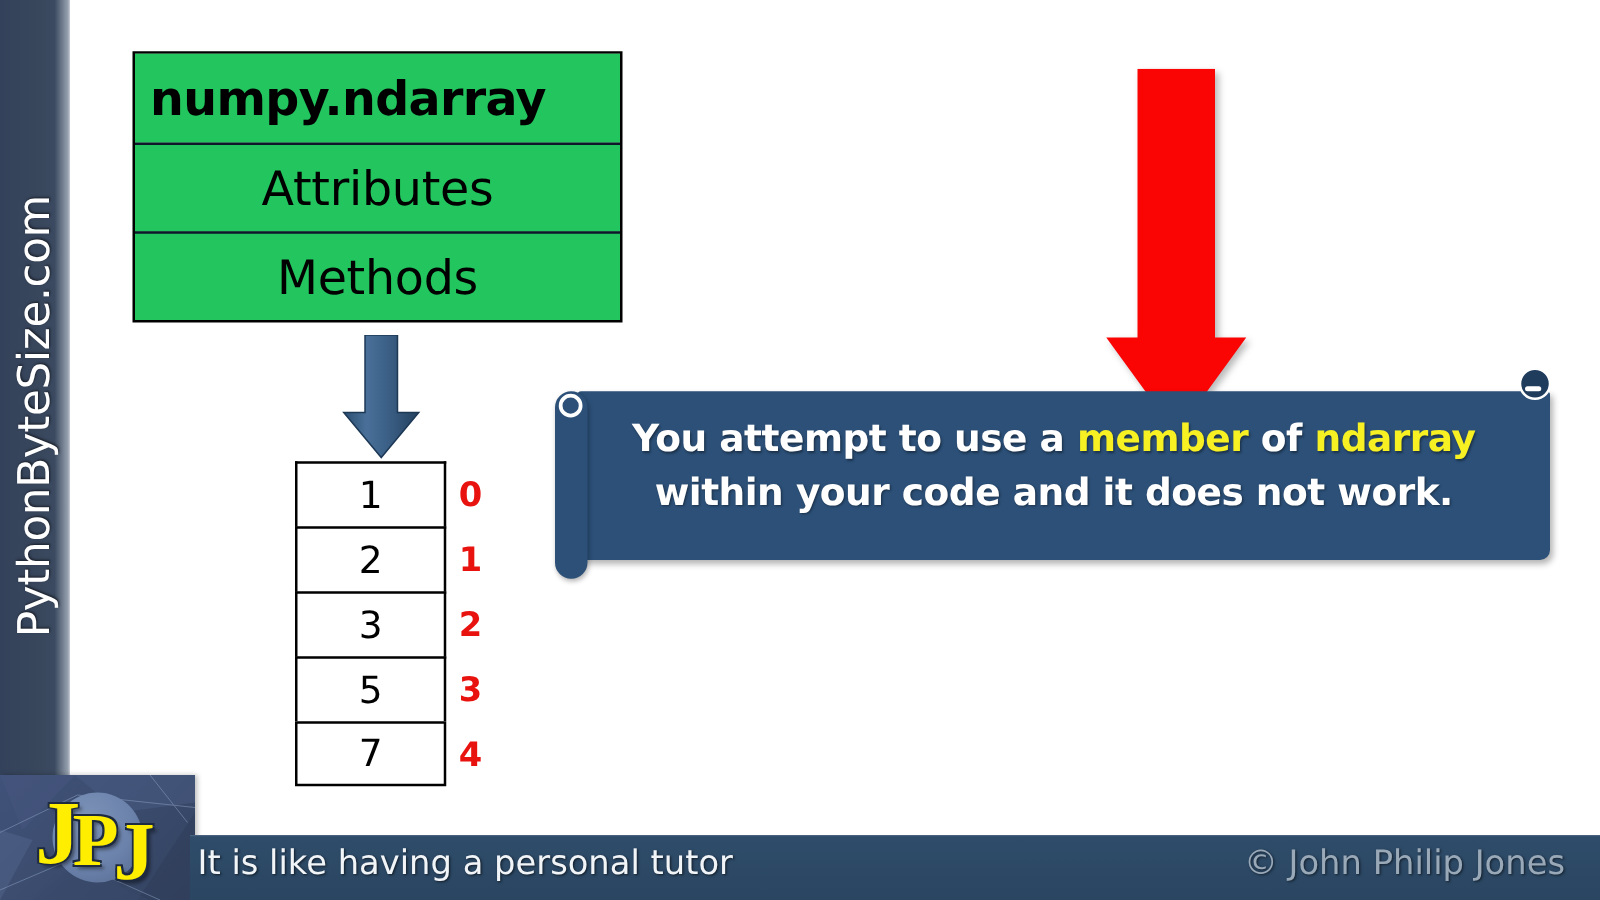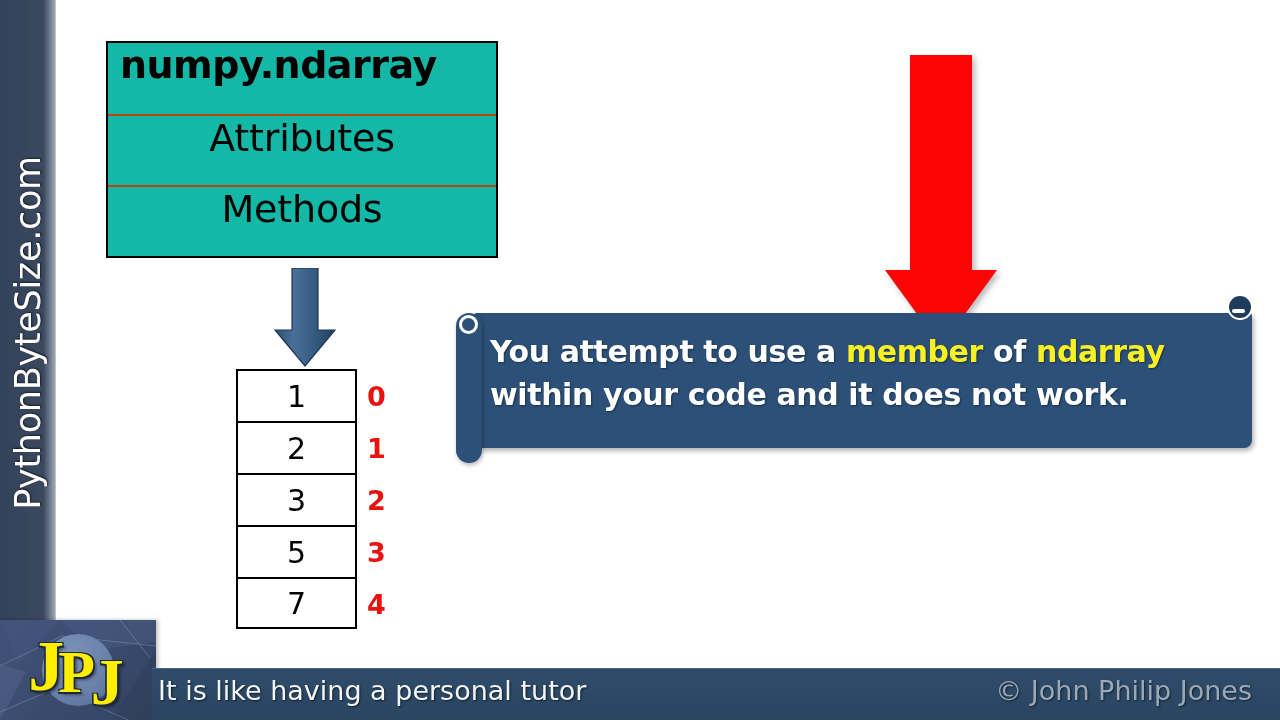--- a/index.html
+++ b/index.html
@@ -95,25 +95,25 @@
     left: 106px;
     top: 41px;
     width: 392px;
     border: 2px solid #000000;
     background: #ffffff;
     box-sizing: border-box;
   }
   .class-row {
     height: 71px;
     display: flex;
-    align-items: flex-start;
-    box-sizing: border-box;
-    background: #14b8a6;
-  }
-  .class-row + .class-row { border-top: 2px solid #c2410c; }
+    align-items: center;
+    box-sizing: border-box;
+    background: #22c55e;
+  }
+  .class-row + .class-row { border-top: 2px solid #0f172a; }
   .class-row .cell-text {
     width: 100%;
     text-align: center;
     font-family: "DejaVu Sans", sans-serif;
     color: #000000;
   }
   .class-row.header .cell-text {
     font-size: 38px;
     font-weight: bold;
     text-align: left;
@@ -174,24 +174,25 @@
     left: 880px;
     top: 55px;
     width: 122px;
     height: 296px;
     filter: drop-shadow(3px 3px 3px rgba(0,0,0,0.28));
   }
 
   
   .callout {
     position: absolute;
-    left: 456px;
+    left: 444px;
     top: 306px;
     width: 692px;
     height: 155px;
+    text-align: center;
   }
   .callout-body {
     position: absolute;
     left: 18px;
     top: 7px;
     width: 778px;
     height: 135px;
     background: #2c5078;
     border-radius: 3px 3px 8px 8px;
     box-shadow: 2px 3px 5px rgba(0,0,0,0.3);

